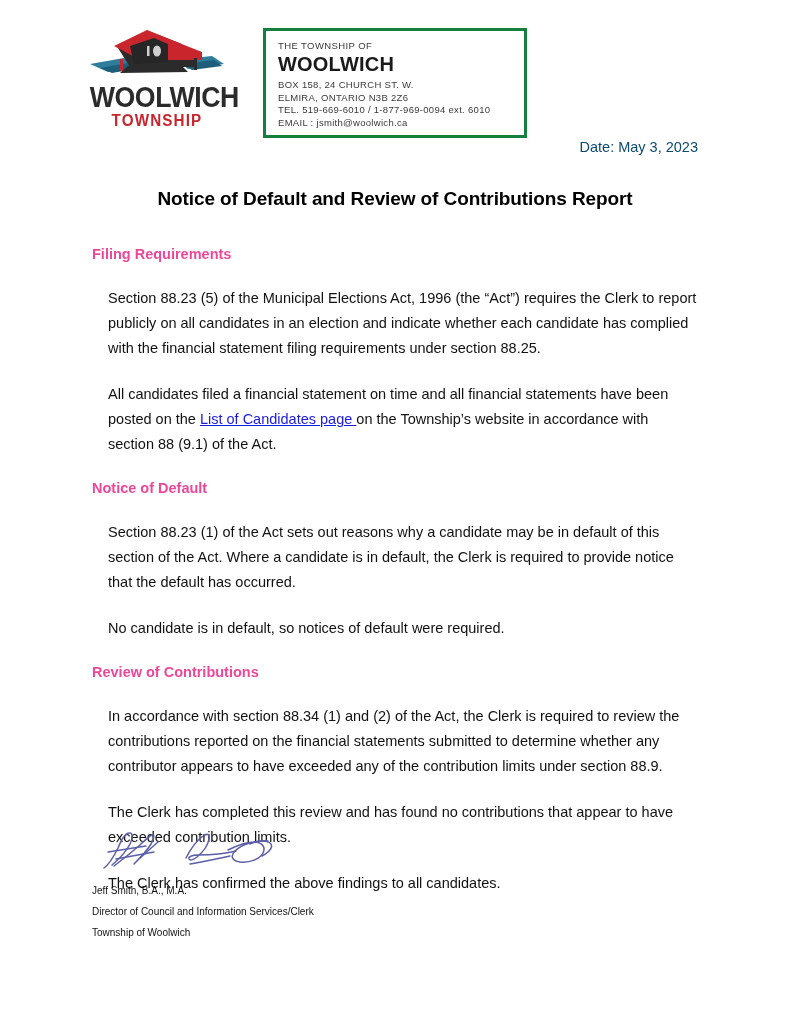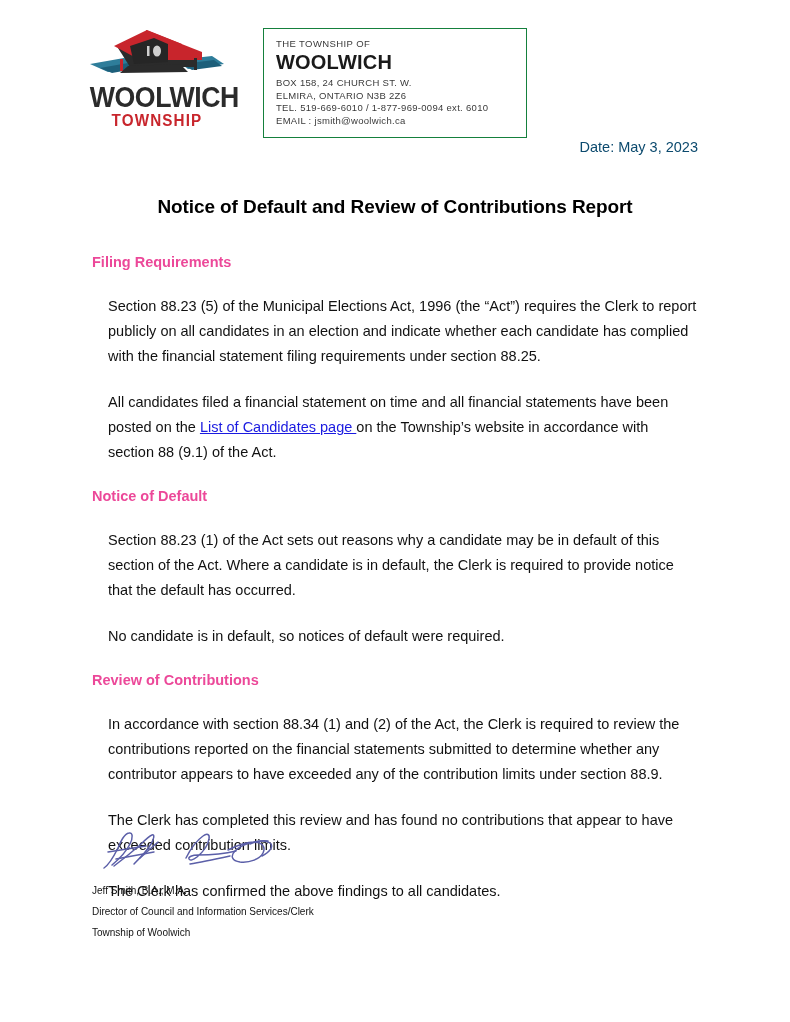--- a/index.html
+++ b/index.html
@@ -69,21 +69,21 @@
     transform-origin: center;
   }
 
   
   .address-box {
     position: absolute;
     left: 263px;
     top: 28px;
     width: 264px;
     height: 110px;
-    border: 1px solid #15803d;
+    border: 3px solid #15803d;
     box-sizing: border-box;
     padding: 8px 12px 0 12px;
   }
   .addr-eyebrow {
     font-size: 9.5px;
     letter-spacing: 0.4px;
     color: #3a3a3a;
     line-height: 13px;
   }
   .addr-name {
@@ -116,21 +116,21 @@
     left: 92px;
     top: 186px;
     width: 606px;
   }
   .doc-title {
     text-align: center;
     font-size: 19px;
     font-weight: bold;
     color: #000000;
     line-height: 26px;
-    margin: 8px 0 32px 0;
+    margin: 0 0 32px 0;
     letter-spacing: -0.1px;
   }
   .section-heading {
     font-size: 14.5px;
     font-weight: bold;
     color: #ec4899;
     line-height: 20px;
     margin: 0 0 22px 0;
   }
   .para {

